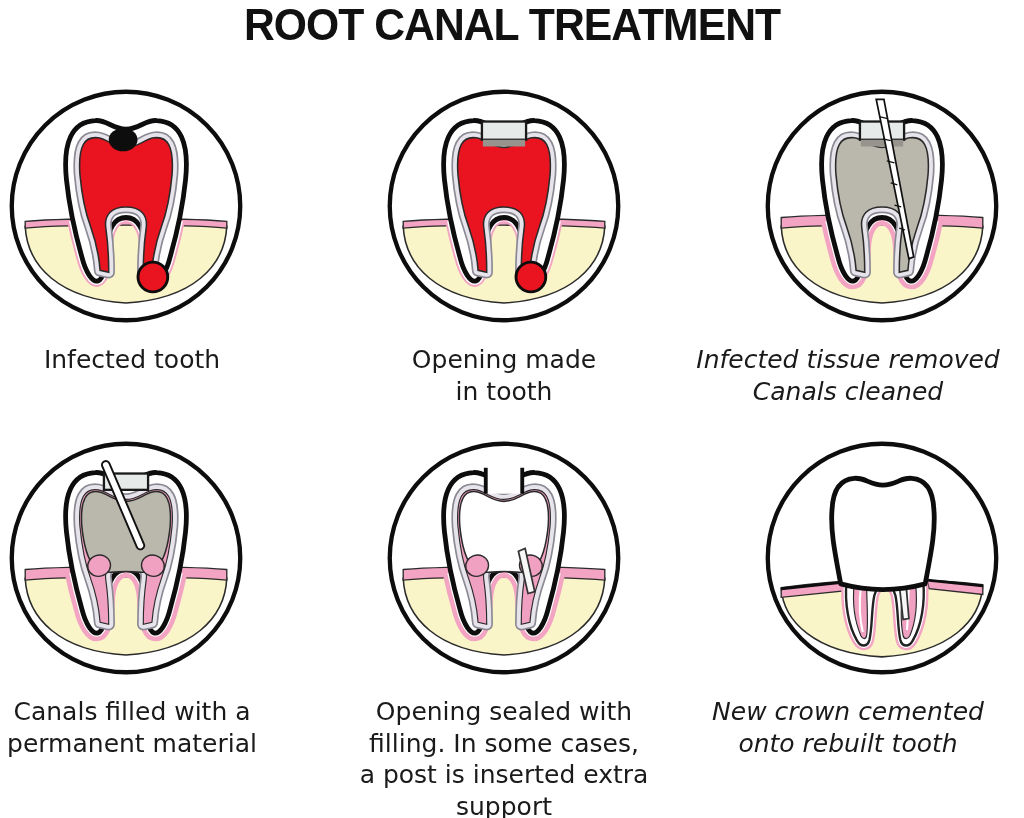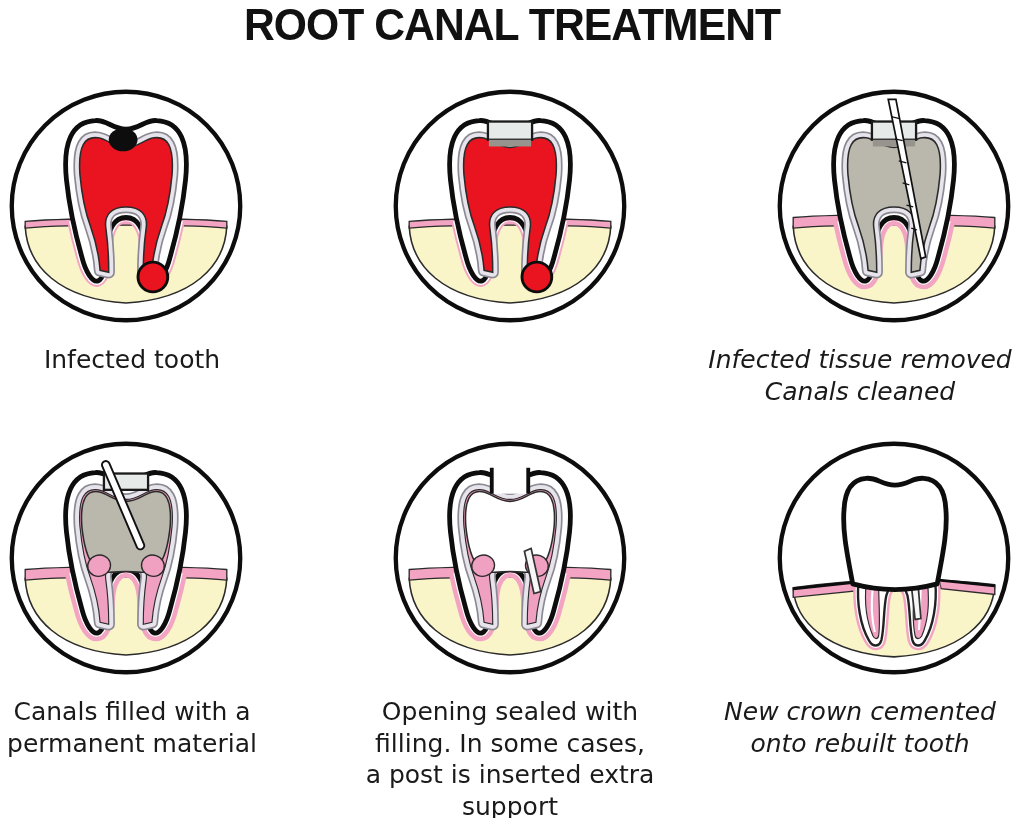--- a/index.html
+++ b/index.html
@@ -1,21 +1,21 @@
 <!DOCTYPE html>
 <html><head>
 <meta charset="utf-8">
 <style>
   html,body{margin:0;padding:0;background:#fff;}
   .page{position:relative;width:1024px;height:818px;background:#ffffff;overflow:hidden;
         font-family:"DejaVu Sans", sans-serif;}
   .title{position:absolute;top:0;left:0;width:100%;text-align:center;margin:0;
          font-family:"Liberation Sans", sans-serif;font-weight:bold;font-size:44px;
          letter-spacing:-1px;color:#111;transform:scaleX(.97);transform-origin:center;}
-  .row{position:absolute;left:0;right:4px;display:flex;padding:0 6px;}
+  .row{position:absolute;left:0;right:16px;display:flex;padding:0 6px;}
   .row1{top:86px;} .row2{top:438px;}
   .step{margin:0;width:340px;display:flex;flex-direction:column;}
   .col1{align-items:flex-start;} .col2{align-items:center;} .col3{align-items:flex-end;font-style:italic;}
   .circle-wrap{width:240px;height:240px;}
   .tooth-svg{width:240px;height:240px;display:block;}
   .caption{font-size:25px;line-height:1.26;color:#1a1a1a;text-align:center;
            white-space:pre-line;width:340px;margin:18px 0 0 0;}
   .col1 .caption{margin-left:-44px;}
   .col3 .caption{margin-right:-16px;}
   
@@ -123,20 +123,22 @@
           </g>
           <use href="#toothOuter" class="outline"></use>
           <use href="#pulp" class="halo-dark"></use>
           <use href="#pulp" class="halo-lav"></use>
           <use href="#pulp" class="f-red"></use>
           <rect class="open-rect" x="102" y="37" width="46" height="19"></rect>
           <rect class="open-band" x="103" y="56" width="44" height="7"></rect>
           <circle class="abscess" cx="153" cy="199" r="15.5"></circle>
         </svg>
       </div>
+      <figcaption class="caption">Opening made
+in tooth</figcaption>
     </figure>
 
     <figure class="step col3">
       <div class="circle-wrap">
         <svg class="tooth-svg" viewBox="0 0 250 250">
           <use href="#ring" class="ring"></use>
           <use href="#bone" class="bone"></use>
           <use href="#bandThick" class="band"></use>
           <g clip-path="url(#belowGum)">
             <use href="#toothOuter" class="gum-thick"></use>

